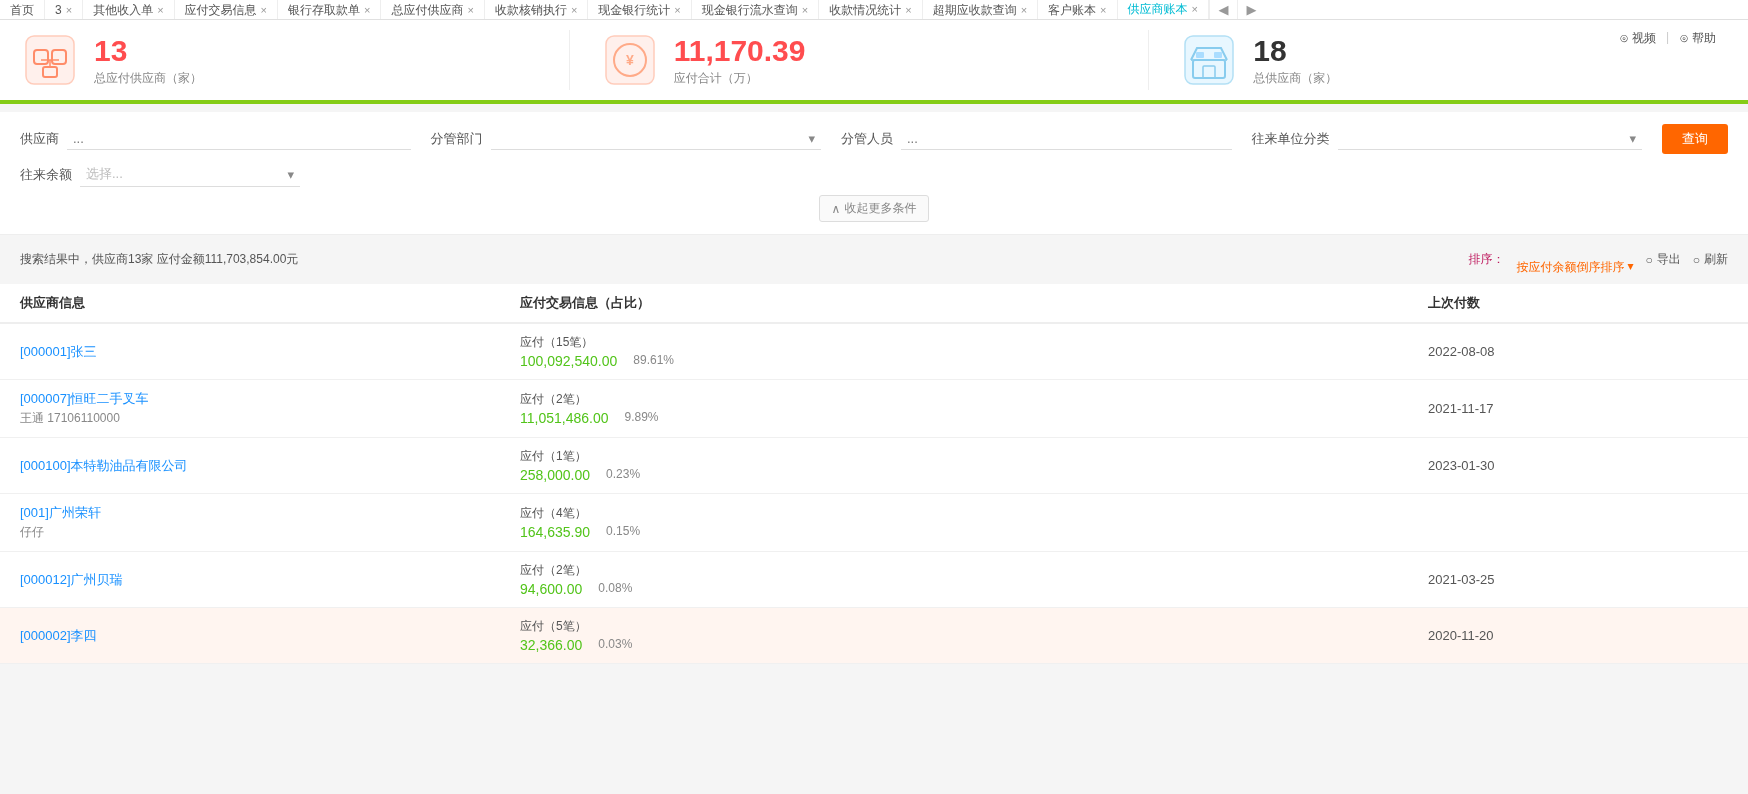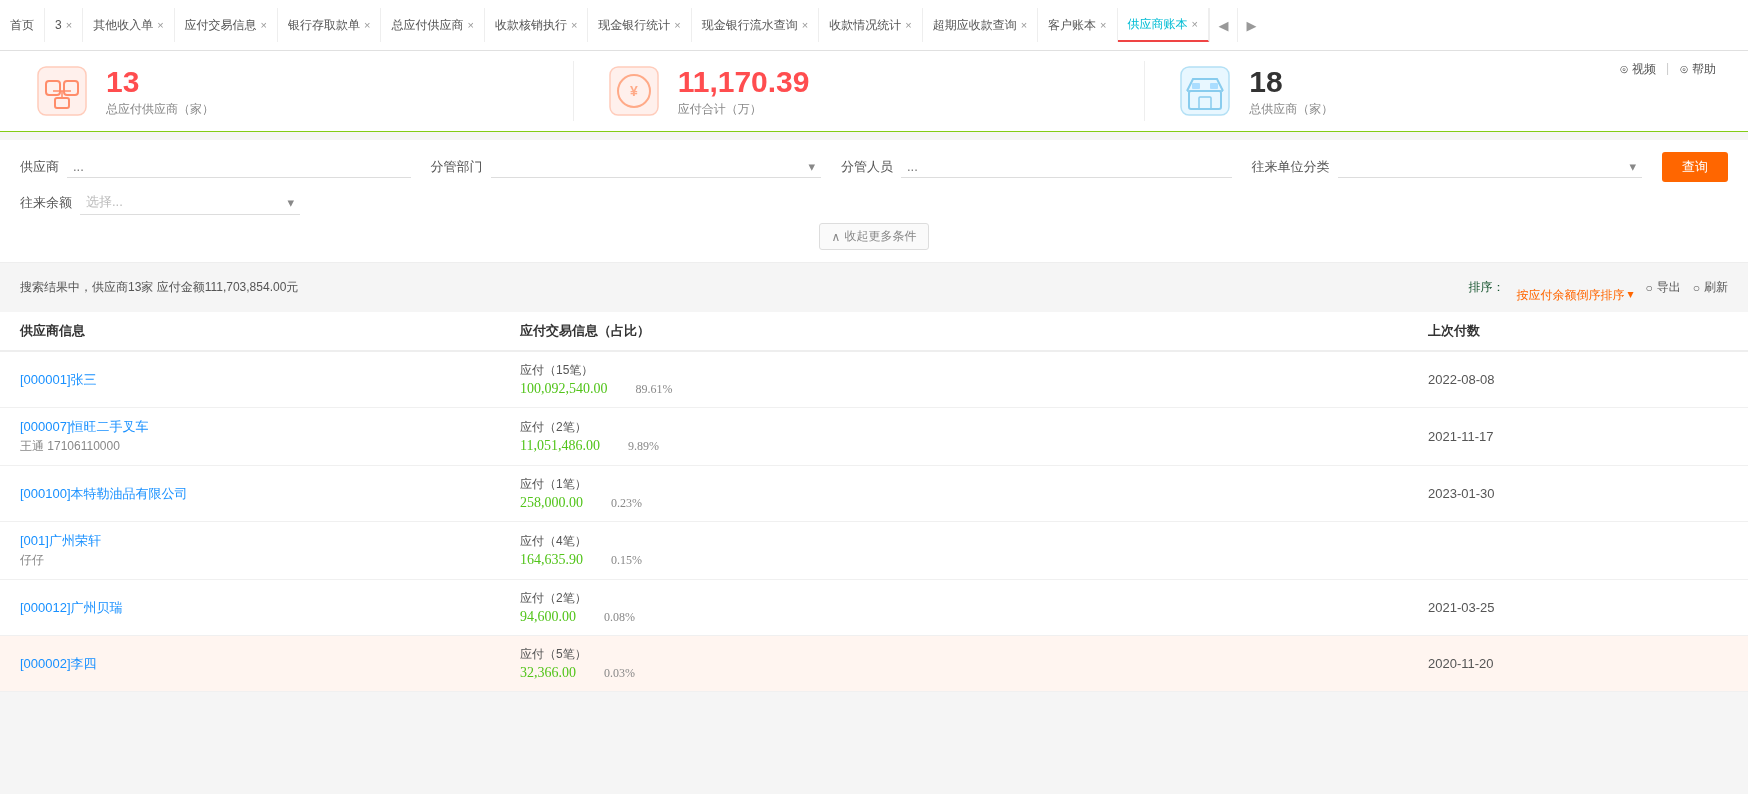--- a/index.html
+++ b/index.html
@@ -1,26 +1,26 @@
 <!DOCTYPE html>
 <html><head>
   <meta charset="utf-8">
   <style>
     * { box-sizing: border-box; margin: 0; padding: 0; }
     body { font-family: 'Microsoft YaHei', Arial, sans-serif; font-size: 13px; background: #f5f5f5; color: #333; overflow-x: hidden; }
 
     
-    .top-nav { background: #fff; border-bottom: 1px solid #e0e0e0; display: flex; align-items: center; height: 51px; overflow: hidden; }
+    .top-nav { background: #fff; border-bottom: 1px solid #e0e0e0; display: flex; align-items: center; height: 20px; overflow: hidden; }
     .nav-item { padding: 0 10px; height: 34px; line-height: 34px; white-space: nowrap; cursor: pointer; font-size: 12px; color: #555; border-right: 1px solid #eee; display: flex; align-items: center; gap: 4px; }
     .nav-item .close-x { color: #999; font-size: 11px; cursor: pointer; }
     .nav-item.active { color: #00bcd4; border-bottom: 2px solid #ef4444; }
     .nav-arrow { width: 28px; height: 34px; display: flex; align-items: center; justify-content: center; cursor: pointer; color: #999; border-left: 1px solid #eee; }
 
     
-    .stats-bar { background: #fff; display: flex; align-items: center; padding: 10px 32px; border-bottom: 1px solid #84cc16; position: relative; }
+    .stats-bar { background: #fff; display: flex; align-items: center; padding: 10px 20px; border-bottom: 4px solid #84cc16; position: relative; }
     .stat-block { display: flex; align-items: center; gap: 14px; flex: 1; border-right: 1px solid #eee; padding-right: 30px; }
     .stat-block:last-child { border-right: none; }
     .stat-icon { width: 60px; height: 60px; display: flex; align-items: center; justify-content: center; }
     .stat-icon svg { width: 52px; height: 52px; }
     .stat-text .stat-num { font-size: 30px; font-weight: bold; color: #ff4d4f; }
     .stat-text .stat-label { font-size: 12px; color: #888; margin-top: 2px; }
     .top-right-links { position: absolute; right: 32px; top: 10px; font-size: 12px; color: #888; display: flex; gap: 10px; }
     .top-right-links span { cursor: pointer; color: #555; }
 
     
@@ -30,37 +30,37 @@
     .filter-item { display: flex; align-items: center; gap: 8px; flex: 1; min-width: 200px; }
     .filter-label { color: #555; white-space: nowrap; font-size: 13px; }
     .filter-input { flex: 1; border: none; border-bottom: 1px solid #ddd; padding: 3px 6px; font-size: 13px; outline: none; color: #888; }
     .filter-select { flex: 1; border: none; border-bottom: 1px solid #ddd; padding: 3px 6px; font-size: 13px; outline: none; color: #888; display: flex; align-items: center; justify-content: space-between; cursor: pointer; }
     .search-btn { background: #ff6600; color: #fff; border: none; padding: 6px 20px; border-radius: 3px; cursor: pointer; font-size: 13px; white-space: nowrap; }
     .collapse-btn { display: flex; align-items: center; justify-content: center; gap: 4px; color: #888; font-size: 12px; cursor: pointer; padding: 4px 12px; border: 1px solid #ddd; border-radius: 3px; background: #fafafa; width: fit-content; margin: 6px auto 0; }
 
     
     .result-bar { background: #f5f5f5; padding: 8px 20px; display: flex; align-items: center; justify-content: space-between; font-size: 12px; color: #555; }
     .result-bar-right { display: flex; align-items: center; gap: 12px; }
-    .sort-label { color: #14532d; }
+    .sort-label { color: #be185d; }
     .sort-select { color: #ff6600; cursor: pointer; display: flex; gap: 3px; margin-top: 16px; }
     .action-btn { display: flex; align-items: center; gap: 4px; cursor: pointer; color: #555; }
 
     
     .table-container { background: #fff; margin: 0; }
     .table-header { display: grid; grid-template-columns: 500px 1fr 300px; padding: 10px 20px; border-bottom: 2px solid #eee; font-weight: bold; font-size: 13px; color: #333; background: #fff; }
     .table-row { display: grid; grid-template-columns: 500px 1fr 300px; padding: 10px 20px; border-bottom: 1px solid #f0f0f0; align-items: center; }
     .table-row.highlighted { background: #fff5f0; }
     .supplier-link { color: #1890ff; text-decoration: none; font-size: 13px; cursor: pointer; }
     .sub-info { font-size: 12px; color: #888; margin-top: 2px; }
     .tx-label { font-size: 12px; color: #555; }
     .tx-amount { color: #52c41a; font-size: 14px; font-weight: 500; cursor: pointer; }
     .tx-percent { font-size: 12px; color: #888; margin-left: 12px; }
     .last-pay-date { font-size: 13px; color: #555; }
     .tx-info-col { display: flex; flex-direction: column; gap: 2px; }
-    .tx-row { display: flex; align-items: flex-end; gap: 16px; font-family: Liberation Serif, serif; }
+    .tx-row { display: flex; align-items: flex-start; gap: 4px; }
 
     
     .table-scroll { max-height: 480px; overflow-y: auto; }
     .table-scroll::-webkit-scrollbar { width: 6px; }
     .table-scroll::-webkit-scrollbar-thumb { background: #ddd; border-radius: 3px; }
   </style>
 </head>
 <body>
 
 <div class="top-nav">

